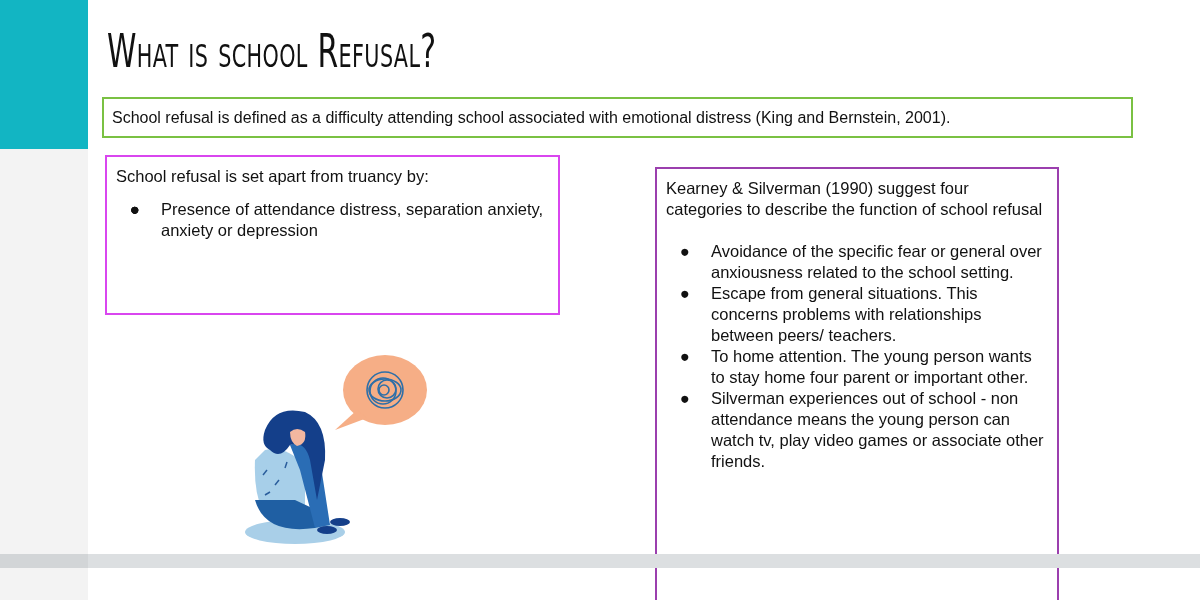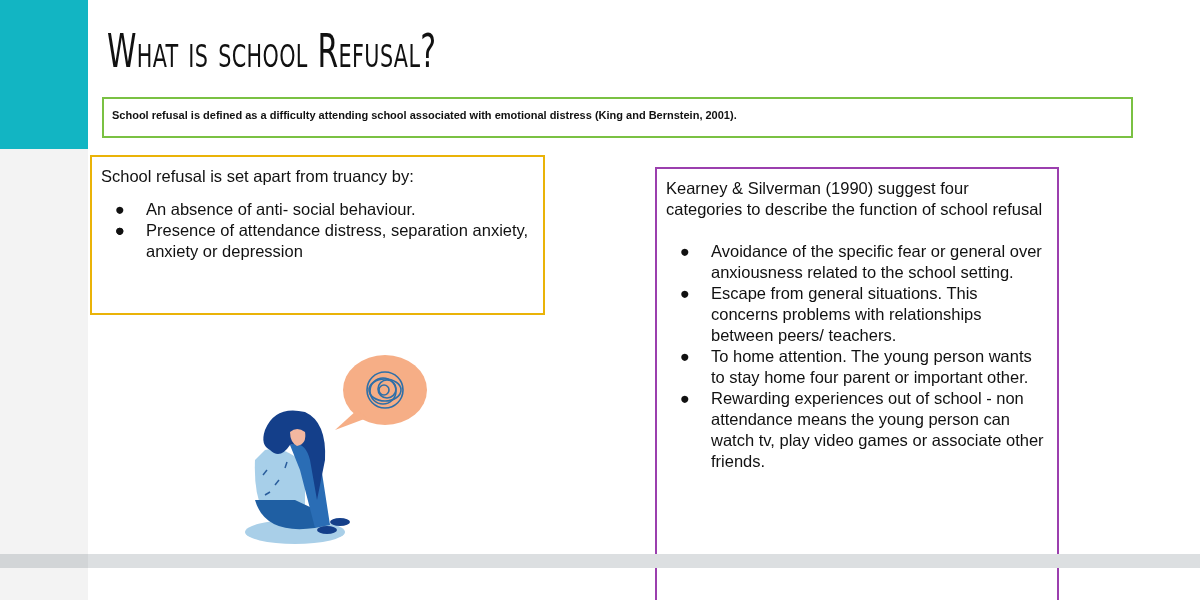--- a/index.html
+++ b/index.html
@@ -13,26 +13,26 @@
     position: absolute; left: 107px; top: 24px;
     font-family: "DejaVu Sans Condensed", "DejaVu Sans", sans-serif;
     font-size: 46px; letter-spacing: 0.5px; color: #111;
     font-variant: small-caps; transform: scaleX(0.72); transform-origin: left top;
     font-weight: 400;
   }
 
   .definition-box {
     position: absolute; left: 102px; top: 97px; width: 1031px; height: 41px;
     border: 2px solid #7ac143; padding: 10px 8px;
-    font-weight: bold; font-size: 11px; white-space: nowrap;
+    font-weight: normal; font-size: 16px; white-space: nowrap;
   }
 
   .truancy-box {
-    position: absolute; left: 90px; top: 155px; width: 455px; height: 160px;
-    border: 2px solid #eab308; padding: 9px 9px;
+    position: absolute; left: 105px; top: 155px; width: 455px; height: 160px;
+    border: 2px solid #d946ef; padding: 9px 9px;
     font-size: 16.5px; line-height: 21px;
   }
   .truancy-box ul { list-style: none; margin-top: 12px; }
   .truancy-box li { position: relative; padding-left: 45px; }
   .truancy-box li .bullet { position: absolute; left: 14px; top: 0; }
 
   .kearney-box {
     position: absolute; left: 655px; top: 167px; width: 404px; height: 485px;
     border: 2px solid #9b3fae; padding: 9px 9px;
     font-size: 16.5px; line-height: 21px;
@@ -55,33 +55,33 @@
 
 <h1 class="title">What is school Refusal?</h1>
 
 <div class="definition-box">
   <span>School refusal is defined as a difficulty attending school associated with emotional distress (King and Bernstein, 2001).</span>
 </div>
 
 <div class="truancy-box">
   <div>School refusal is set apart from truancy by:</div>
   <ul>
-    <li><span class="bullet">●</span><span>An absence of anti- social behaviour.</span></li>
+    <li><span class="bullet">●</span></li>
     <li><span class="bullet">●</span></li>
     <li><span class="bullet">●</span><span>Presence of attendance distress, separation anxiety, anxiety or depression</span></li>
   </ul>
 </div>
 
 <div class="kearney-box">
   <div>Kearney &amp; Silverman (1990) suggest four categories to describe the function of school refusal</div>
   <ul>
     <li><span class="bullet">●</span><b>Avoidance of the specific fear</b><span> or general over anxiousness related to the school setting.</span></li>
     <li><span class="bullet">●</span><b>Escape from general situations.</b><span> This concerns problems with relationships between peers/ teachers.</span></li>
     <li><span class="bullet">●</span><b>To home attention.</b><span> The young person wants to stay home four parent or important other.</span></li>
-    <li><span class="bullet">●</span><b>Rewarding experiences out of school</b><span> - non attendance means the young person can watch tv, play video games or associate other friends.</span></li>
+    <li><span class="bullet">●</span><b>Silverman experiences out of school</b><span> - non attendance means the young person can watch tv, play video games or associate other friends.</span></li>
   </ul>
 </div>
 
 <div class="illustration">
   <svg width="200" height="200" viewBox="0 0 200 200">
 
     <ellipse cx="150" cy="40" rx="42" ry="35" fill="#f6ae86"></ellipse>
     <polygon points="122,60 100,80 132,68" fill="#f6ae86"></polygon>
     <g fill="none" stroke="#2e6fa8" stroke-width="1.6">
       <circle cx="150" cy="40" r="18"></circle>

